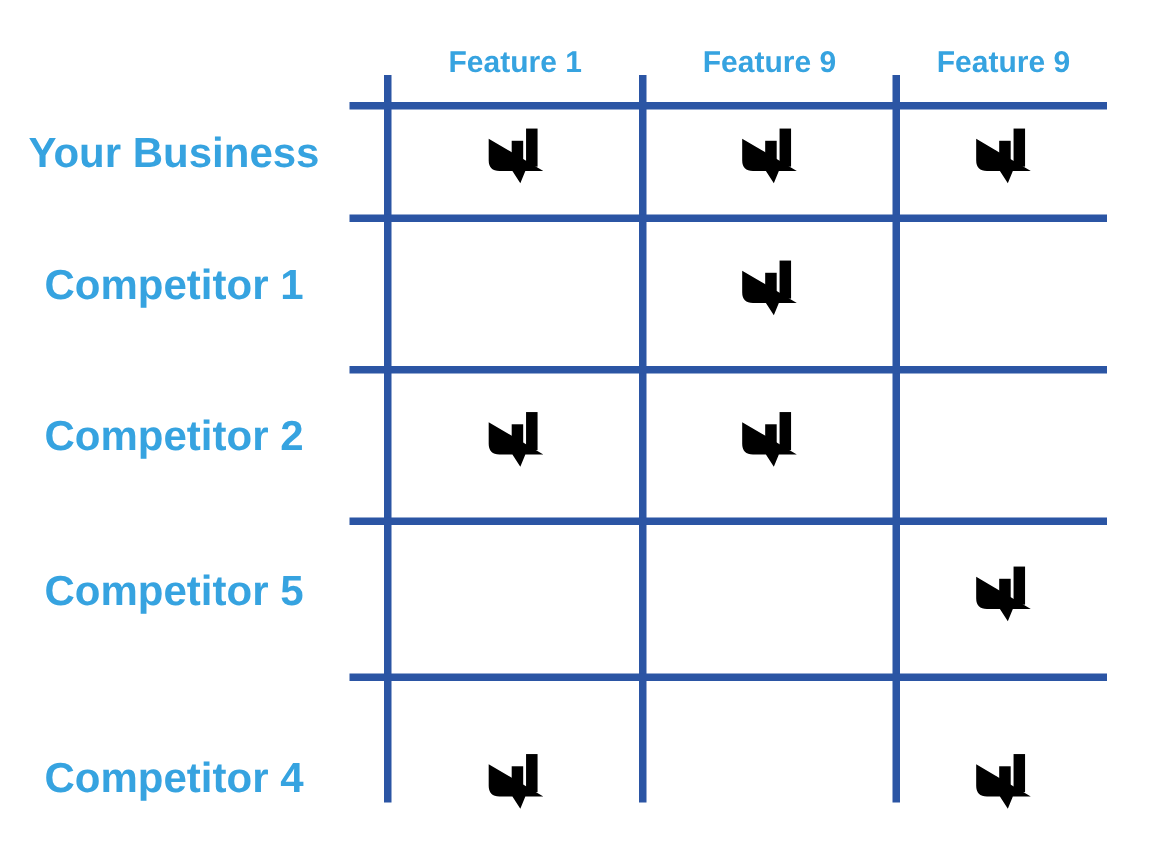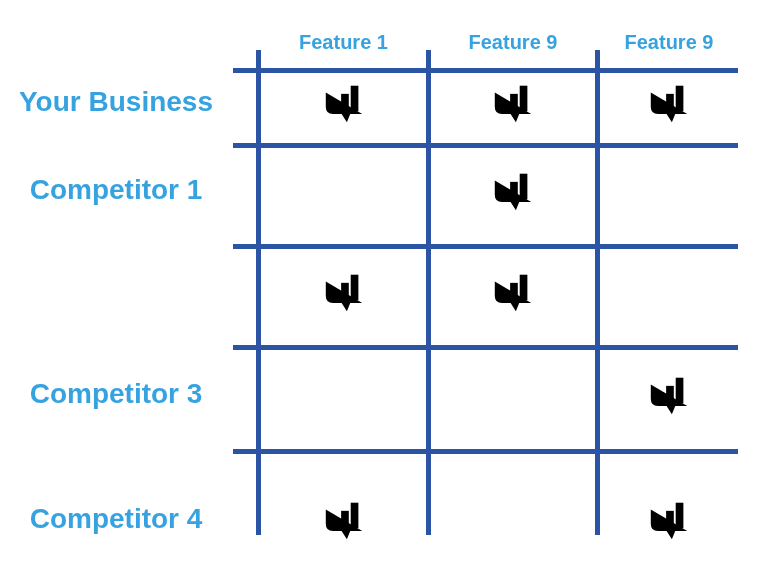--- a/index.html
+++ b/index.html
@@ -114,20 +114,21 @@
     <div class="cell c3">
       <span class="icon-wrap" style="visibility: hidden;">
           <svg class="icon-svg" viewBox="0 0 50 48">
             <use href="#chart-bubble"></use>
           </svg>
         </span>
     </div>
   </div>
 
   <div class="band r3">
+    <div class="cell c0 row-label">Competitor 2</div>
     <div class="cell c1">
       <span class="icon-wrap">
           <svg class="icon-svg" viewBox="0 0 50 48">
             <use href="#chart-bubble"></use>
           </svg>
         </span>
     </div>
     <div class="cell c2">
       <span class="icon-wrap">
           <svg class="icon-svg" viewBox="0 0 50 48">
@@ -138,21 +139,21 @@
     <div class="cell c3">
       <span class="icon-wrap" style="visibility: hidden;">
           <svg class="icon-svg" viewBox="0 0 50 48">
             <use href="#chart-bubble"></use>
           </svg>
         </span>
     </div>
   </div>
 
   <div class="band r4">
-    <div class="cell c0 row-label">Competitor 3</div>
+    <div class="cell c0 row-label">Competitor 5</div>
     <div class="cell c1">
       <span class="icon-wrap" style="visibility: hidden;">
           <svg class="icon-svg" viewBox="0 0 50 48">
             <use href="#chart-bubble"></use>
           </svg>
         </span>
     </div>
     <div class="cell c2">
       <span class="icon-wrap" style="visibility: hidden;">
           <svg class="icon-svg" viewBox="0 0 50 48">

